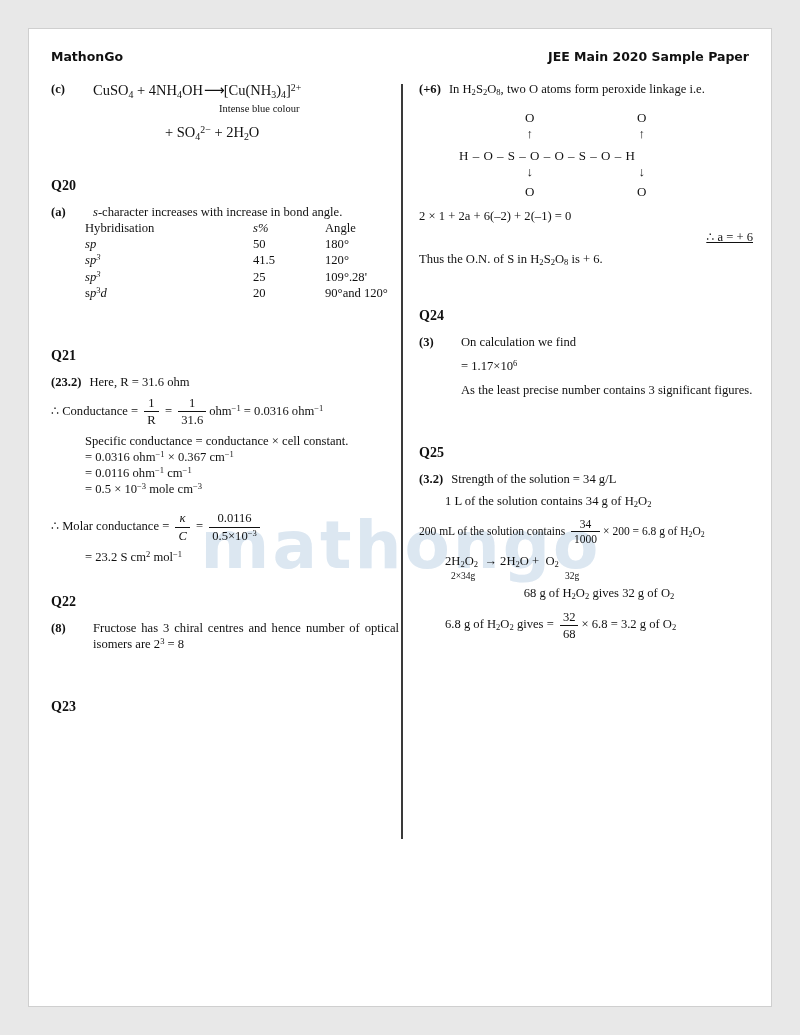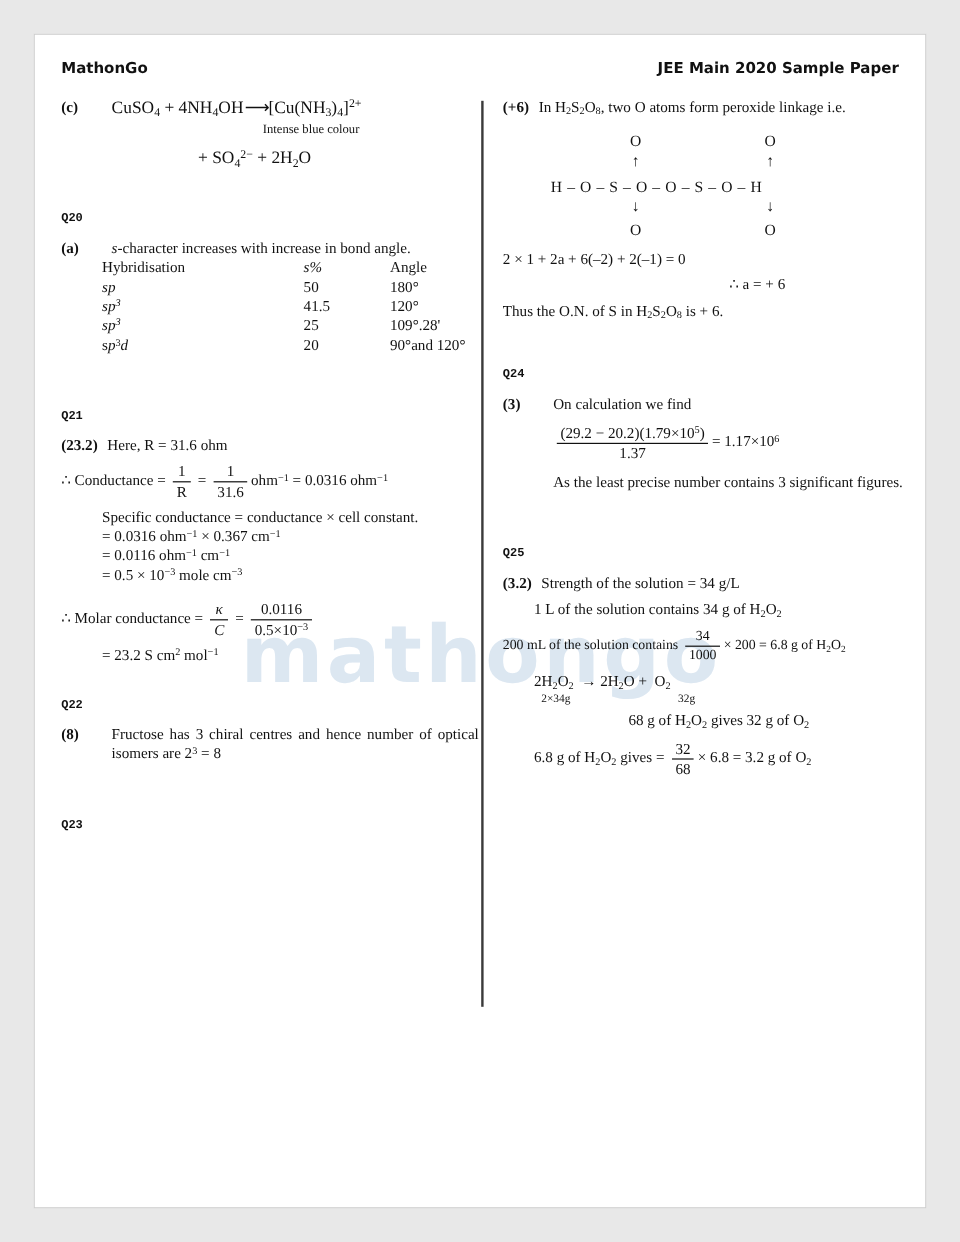--- a/index.html
+++ b/index.html
@@ -68,23 +68,23 @@
     position: absolute;
     left: 372px;
     top: 55px;
     width: 2px;
     height: 755px;
     background: #3a3a3a;
     z-index: 1;
   }
 
   .qhead {
-    font-family: Liberation Mono, monospace;
+    font-family: Liberation Serif, serif;
     font-weight: bold;
-    font-size: 10px;
+    font-size: 14px;
     margin: 0 0 9px 0;
   }
   .row { display: flex; align-items: flex-start; }
   .tag {
     font-weight: bold;
     flex: 0 0 auto;
     white-space: nowrap;
     padding-right: 8px;
   }
   .tag-w { width: 34px; }
@@ -155,21 +155,21 @@
     font-size: 13px;
     line-height: 1;
   }
   .struct .ar-up   { top: 17px; }
   .struct .ar-down { top: 55px; }
 
   .indent-1 { margin-left: 34px; }
   .indent-2 { margin-left: 22px; }
 
   .eqline { margin: 5px 0; }
-  .center-right { text-align: center; margin-left: 90px; }
+  .center-right { text-align: right; margin-left: 90px; text-decoration: underline; }
 
   .q25-line { margin: 6px 0 6px 0; }
   .q25-ind { margin-left: 26px; }
 
   .decomp { margin-left: 26px; white-space: nowrap; }
   .decomp-labels {
     margin-left: 26px;
     font-size: 9.5px;
     position: relative;
     height: 12px;
@@ -336,24 +336,21 @@
       </div>
 
       <div class="spacer-34"></div>
 
       <div class="qhead">Q24</div>
       <div class="row">
         <div class="tag tag-w">(3)</div>
         <div class="body-txt">
           <div>On calculation we find</div>
           <div class="eqline nowrap" style="margin-top:8px;">
-            <span class="frac">
-              <span class="num">(29.2 − 20.2)(1.79×10<sup>5</sup>)</span>
-              <span class="den">1.37</span>
-            </span><span>= 1.17×10<sup>6</sup></span>
+            <span>= 1.17×10<sup>6</sup></span>
           </div>
           <div class="just" style="margin-top:8px;">As the least precise number contains 3 significant figures.</div>
         </div>
       </div>
 
       <div class="spacer-46"></div>
 
       <div class="qhead">Q25</div>
       <div>
         <div class="q25-line">

